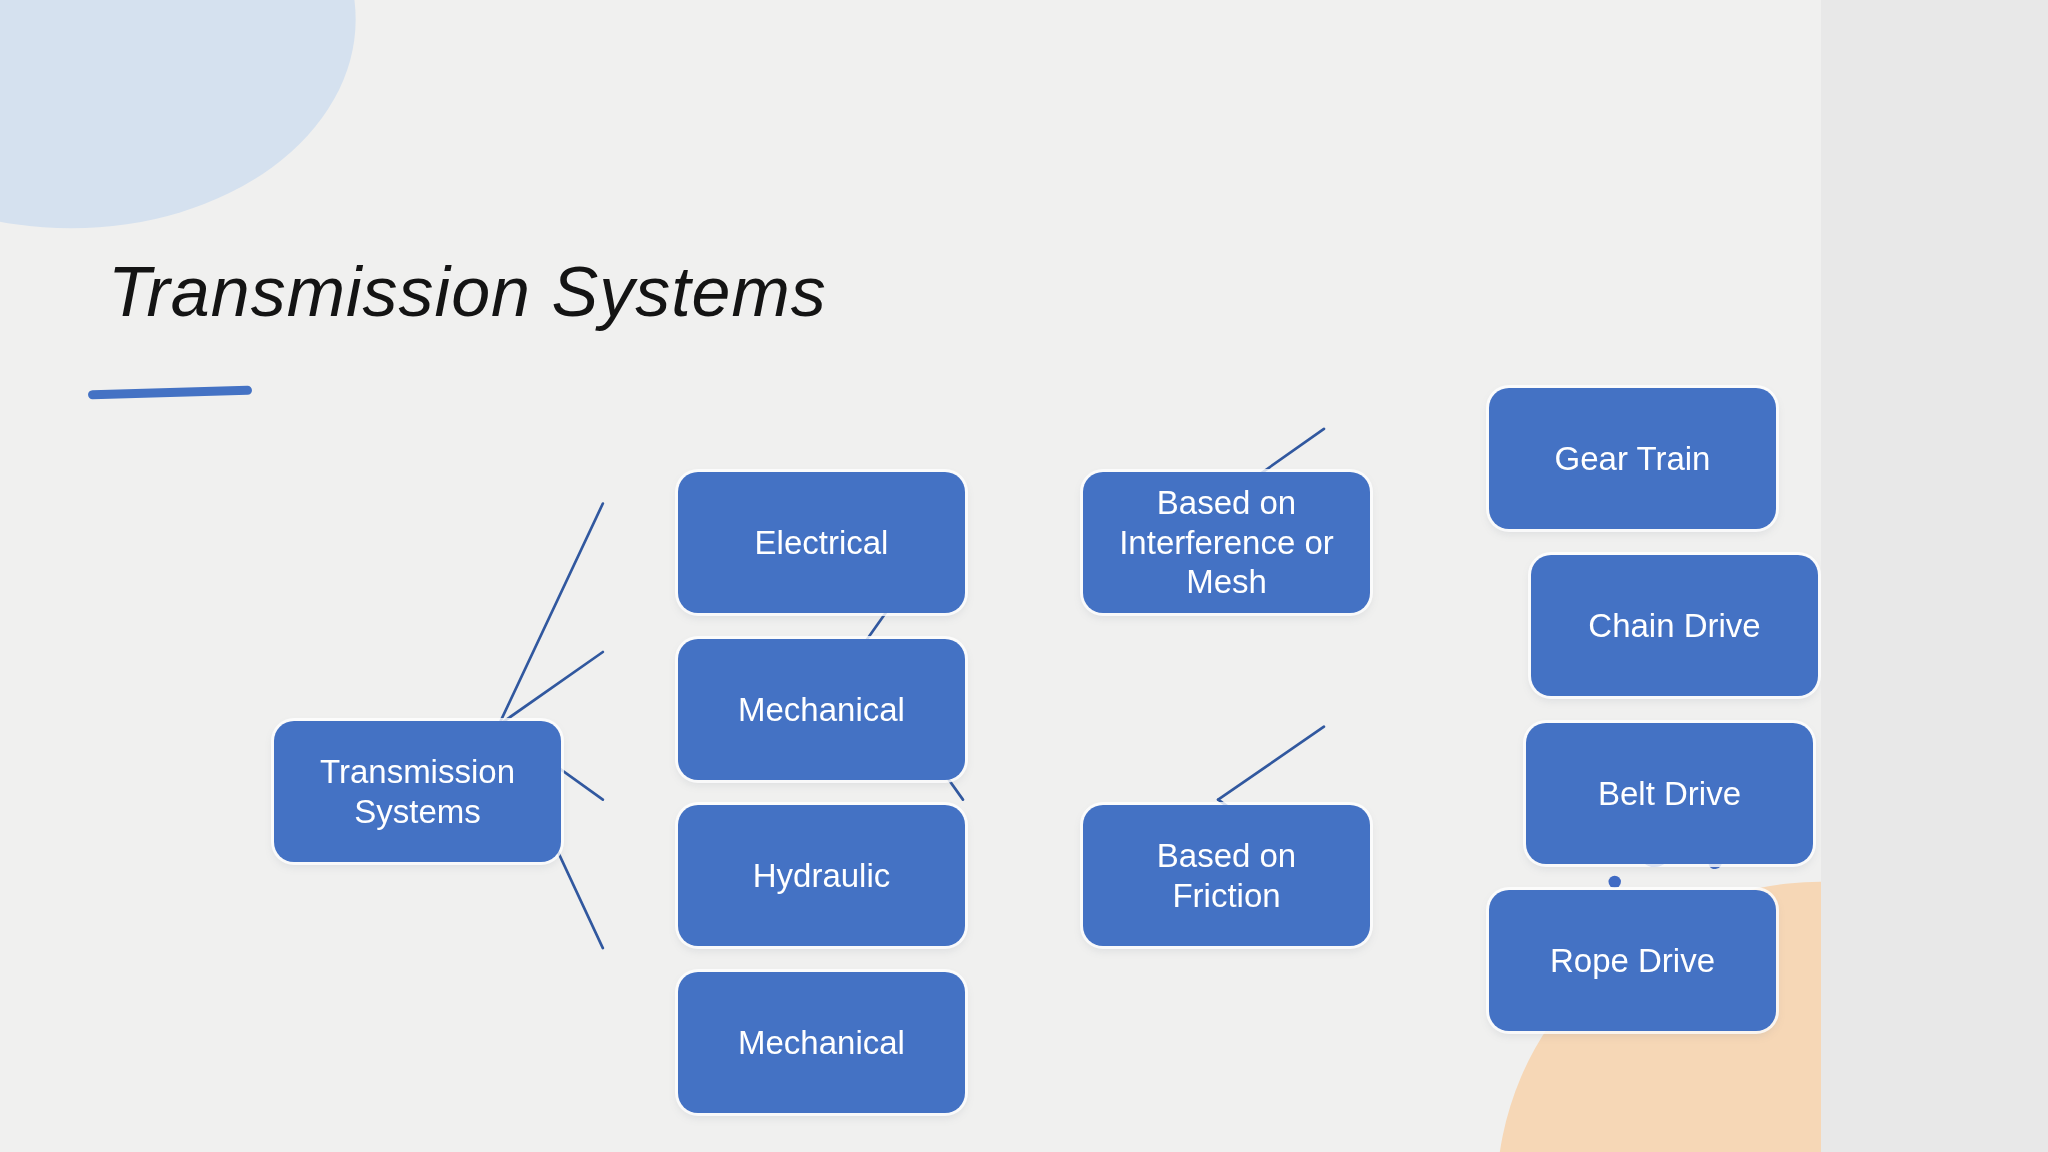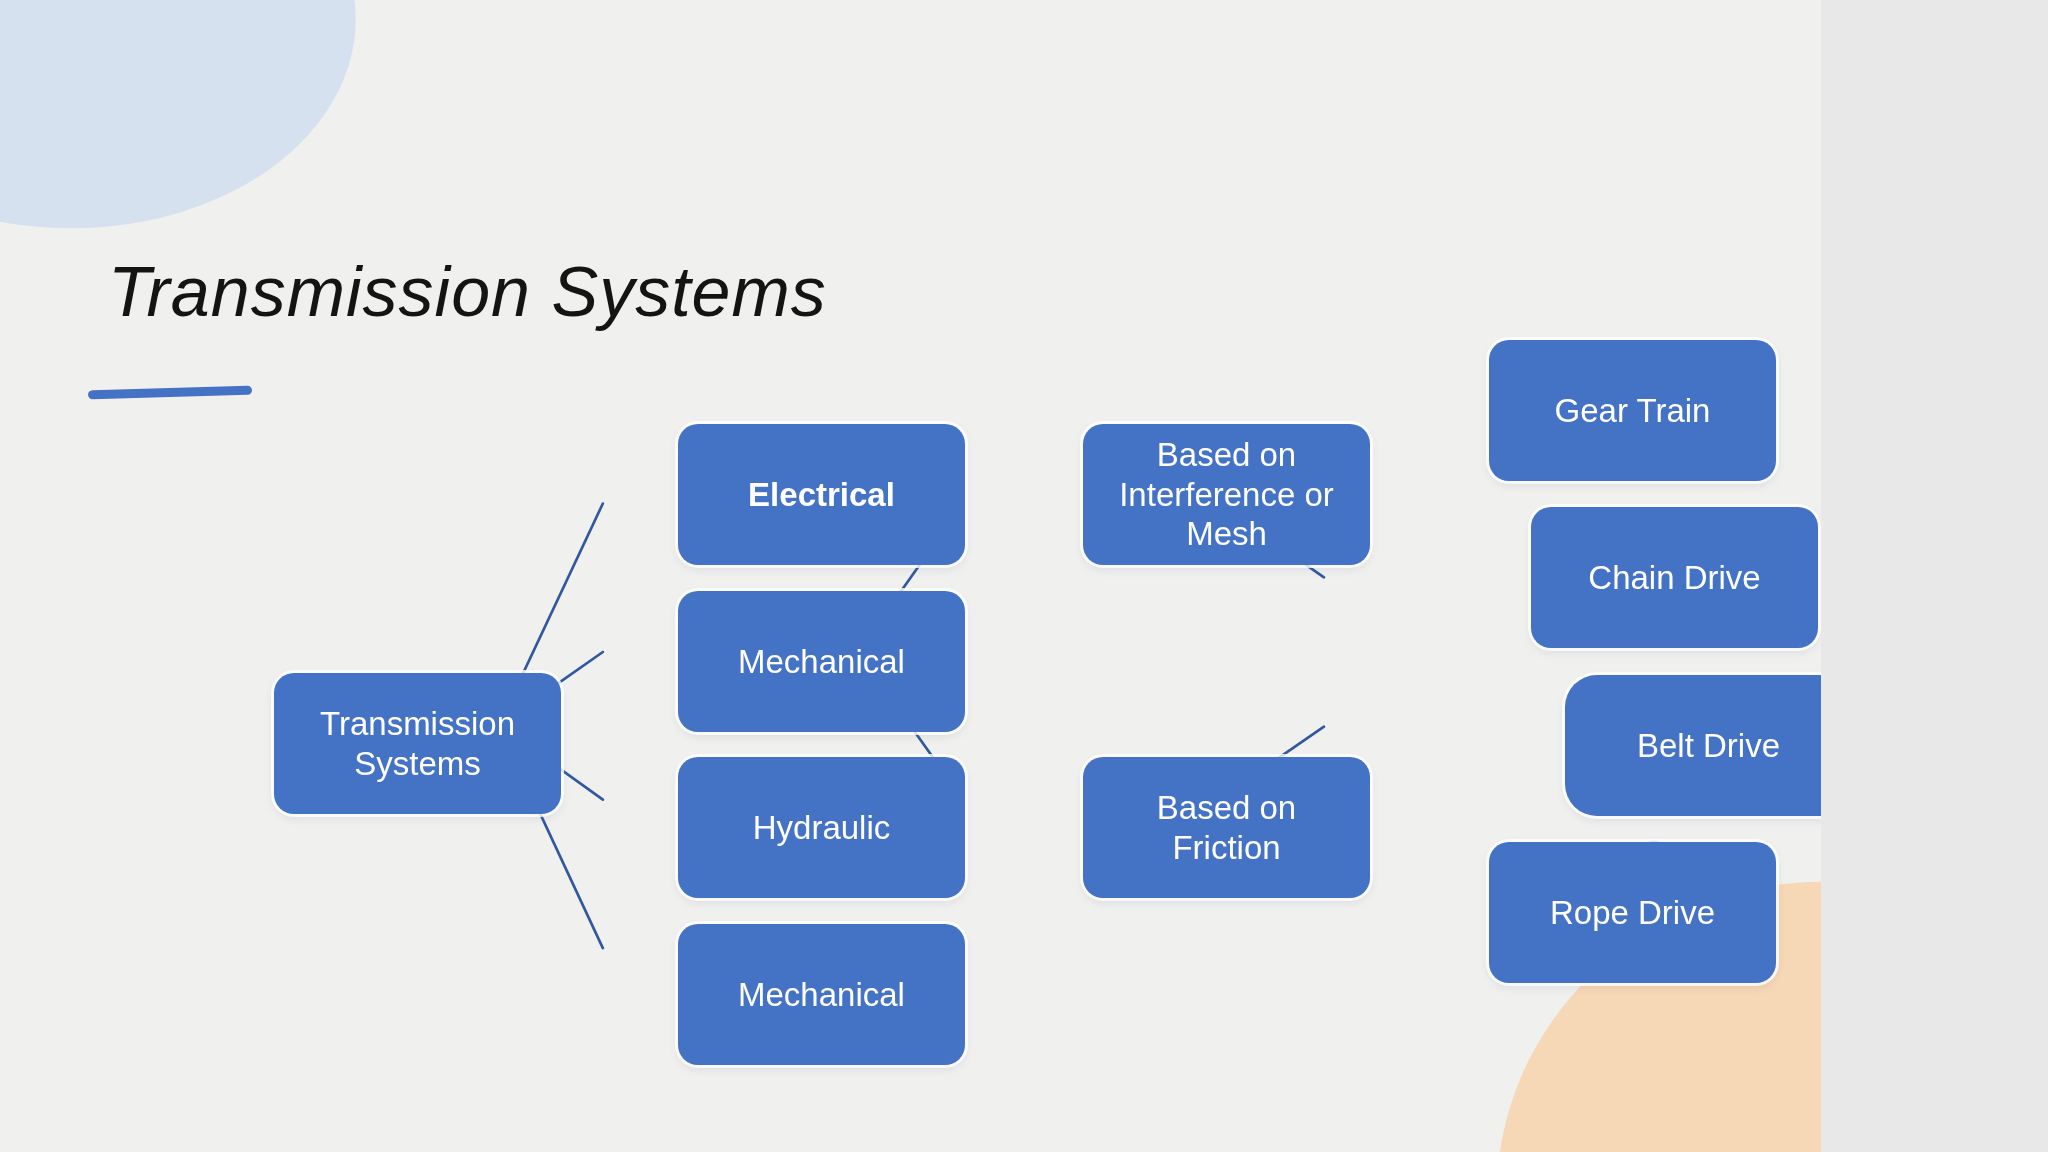--- a/index.html
+++ b/index.html
@@ -31,20 +31,21 @@
     width:287px;height:141px;
     box-sizing:border-box;
     padding:0 18px;
     background:var(--box,#4472c4);
     border-radius:20px;
     display:flex;align-items:center;justify-content:center;
     text-align:center;
     color:var(--boxtext,#ffffff);
     font-size:33px;line-height:1.2;
     box-shadow:0 0 0 3px rgba(255,255,255,0.8), 0 4px 10px rgba(110,120,140,0.18);
+    margin-top:48px;
   }
 </style>
 </head>
 <body>
 
 <div class="slide" style="--bg: #f0f0ef; --title: #141414; --underline: #4472c4; --box: #4472c4; --boxtext: #ffffff; --connector: #31589f;">
 
   <svg class="decor" viewBox="0 0 2048 1152" aria-hidden="true">
     <ellipse cx="80" cy="-50" rx="320" ry="235" class="fill-blob-tl" fill="#d5e1ef"></ellipse>
     <ellipse cx="2048" cy="1270" rx="365" ry="350" transform="rotate(-6 2048 1270)" class="fill-blob-br" fill="#f6d7b6"></ellipse>
@@ -72,21 +73,21 @@
       <line x1="1370" y1="494.5" x2="1489" y2="410.5"></line>
       <line x1="1370" y1="494.5" x2="1489" y2="577.5"></line>
       <line x1="1370" y1="827.5" x2="1489" y2="745.5"></line>
       <line x1="1370" y1="827.5" x2="1489" y2="912.5"></line>
     </svg>
 
   <div id="nodes">
       <div class="node" style="left: 274px; top: 673px;">
         <span>Transmission Systems</span>
       </div>
-      <div class="node" style="left: 678px; top: 424px; font-weight: bold;">
+      <div class="node" style="left: 678px; top: 424px;">
         <span>Electrical</span>
       </div>
       <div class="node" style="left: 678px; top: 591px;">
         <span>Mechanical</span>
       </div>
       <div class="node" style="left: 678px; top: 757px;">
         <span>Hydraulic</span>
       </div>
       <div class="node" style="left: 678px; top: 924px;">
         <span>Mechanical</span>
@@ -96,21 +97,21 @@
       </div>
       <div class="node" style="left: 1083px; top: 757px; justify-content: flex-end;">
         <span>Based on Friction</span>
       </div>
       <div class="node" style="left: 1489px; top: 340px;">
         <span>Gear Train</span>
       </div>
       <div class="node" style="left: 1531px; top: 507px;">
         <span>Chain Drive</span>
       </div>
-      <div class="node" style="left: 1565px; top: 675px; border-radius: 32px;">
+      <div class="node" style="left: 1526px; top: 675px;">
         <span>Belt Drive</span>
       </div>
       <div class="node" style="left: 1489px; top: 842px;">
         <span>Rope Drive</span>
       </div>
     </div>
 
 </div>
 
 </body></html>

